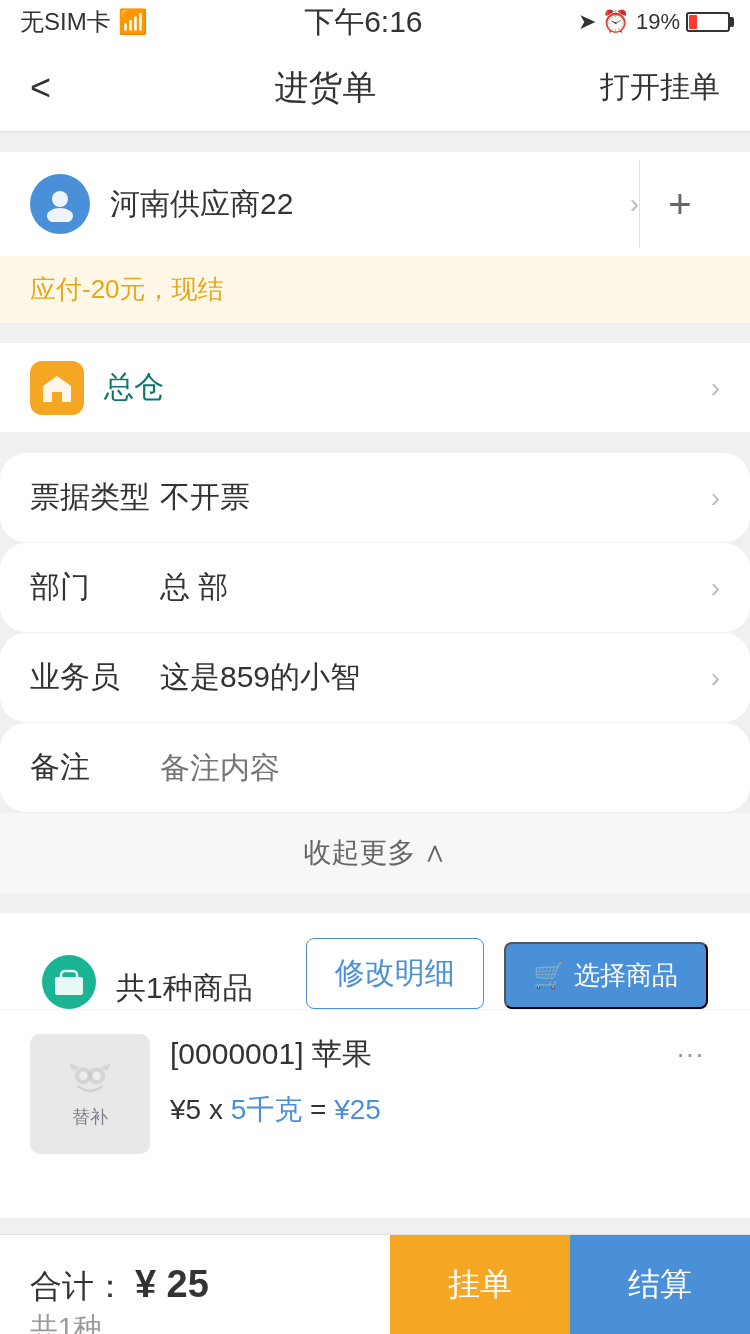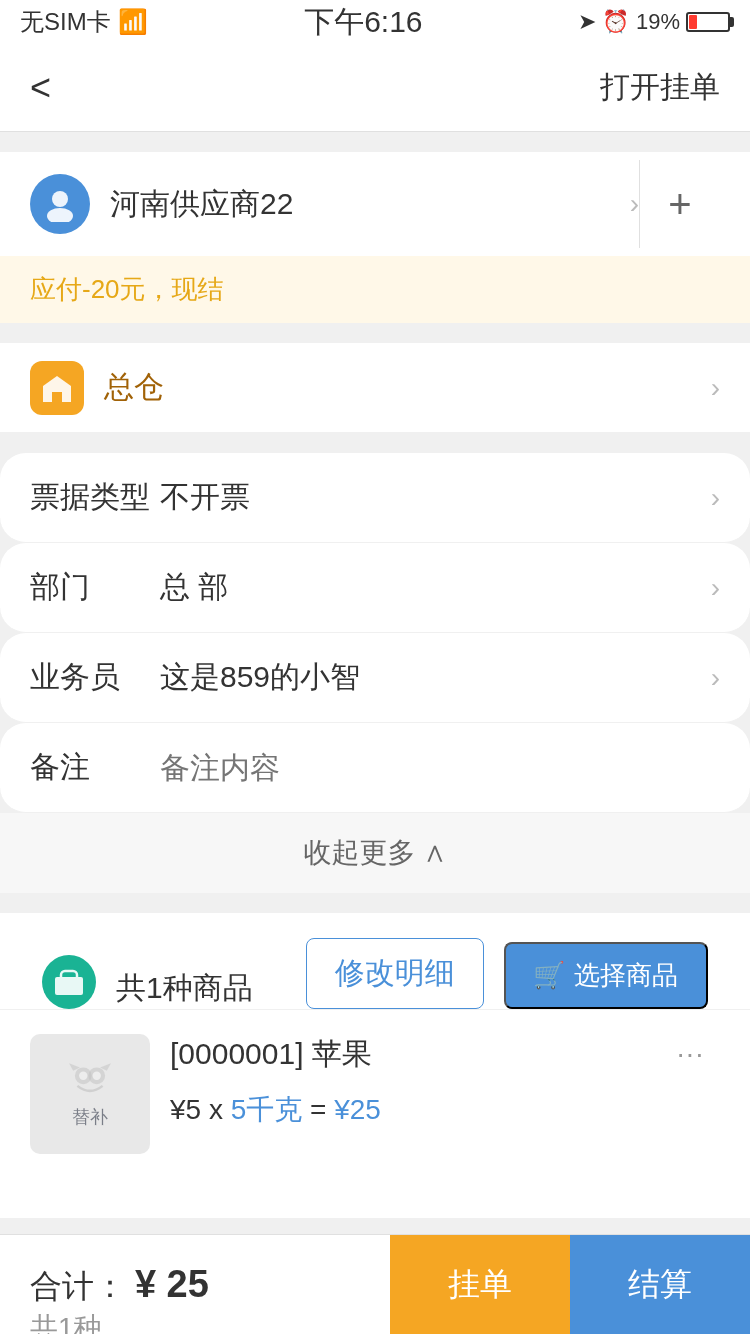--- a/index.html
+++ b/index.html
@@ -160,21 +160,21 @@
       border-radius: 12px;
       background: #f5a623;
       display: flex;
       align-items: center;
       justify-content: center;
       font-size: 28px;
     }
     .row-label {
       flex: 1;
       font-size: 30px;
-      color: #a16207;
+      color: #0f766e;
     }
 
     
     .form-row {
       background: #fff;
       min-height: 90px;
       display: flex;
       align-items: center;
       padding: 0 30px;
       border-bottom: 1px solid #f0f0f0;
@@ -380,20 +380,21 @@
     <span>⏰</span>
     <span>19%</span>
     <span class="battery-icon">
       <span class="battery-fill"></span>
     </span>
   </div>
 </div>
 
 <div class="nav-bar">
   <span class="nav-back">&lt;</span>
+  <span class="nav-title">进货单</span>
   <span class="nav-action">打开挂单</span>
 </div>
 
 <div class="section-gap"></div>
 
 <div class="supplier-section">
   <div class="supplier-row">
     <div class="supplier-avatar">
       <svg width="36" height="36" viewBox="0 0 36 36" fill="none">
         <circle cx="18" cy="13" r="8" fill="white" opacity="0.9"></circle>

